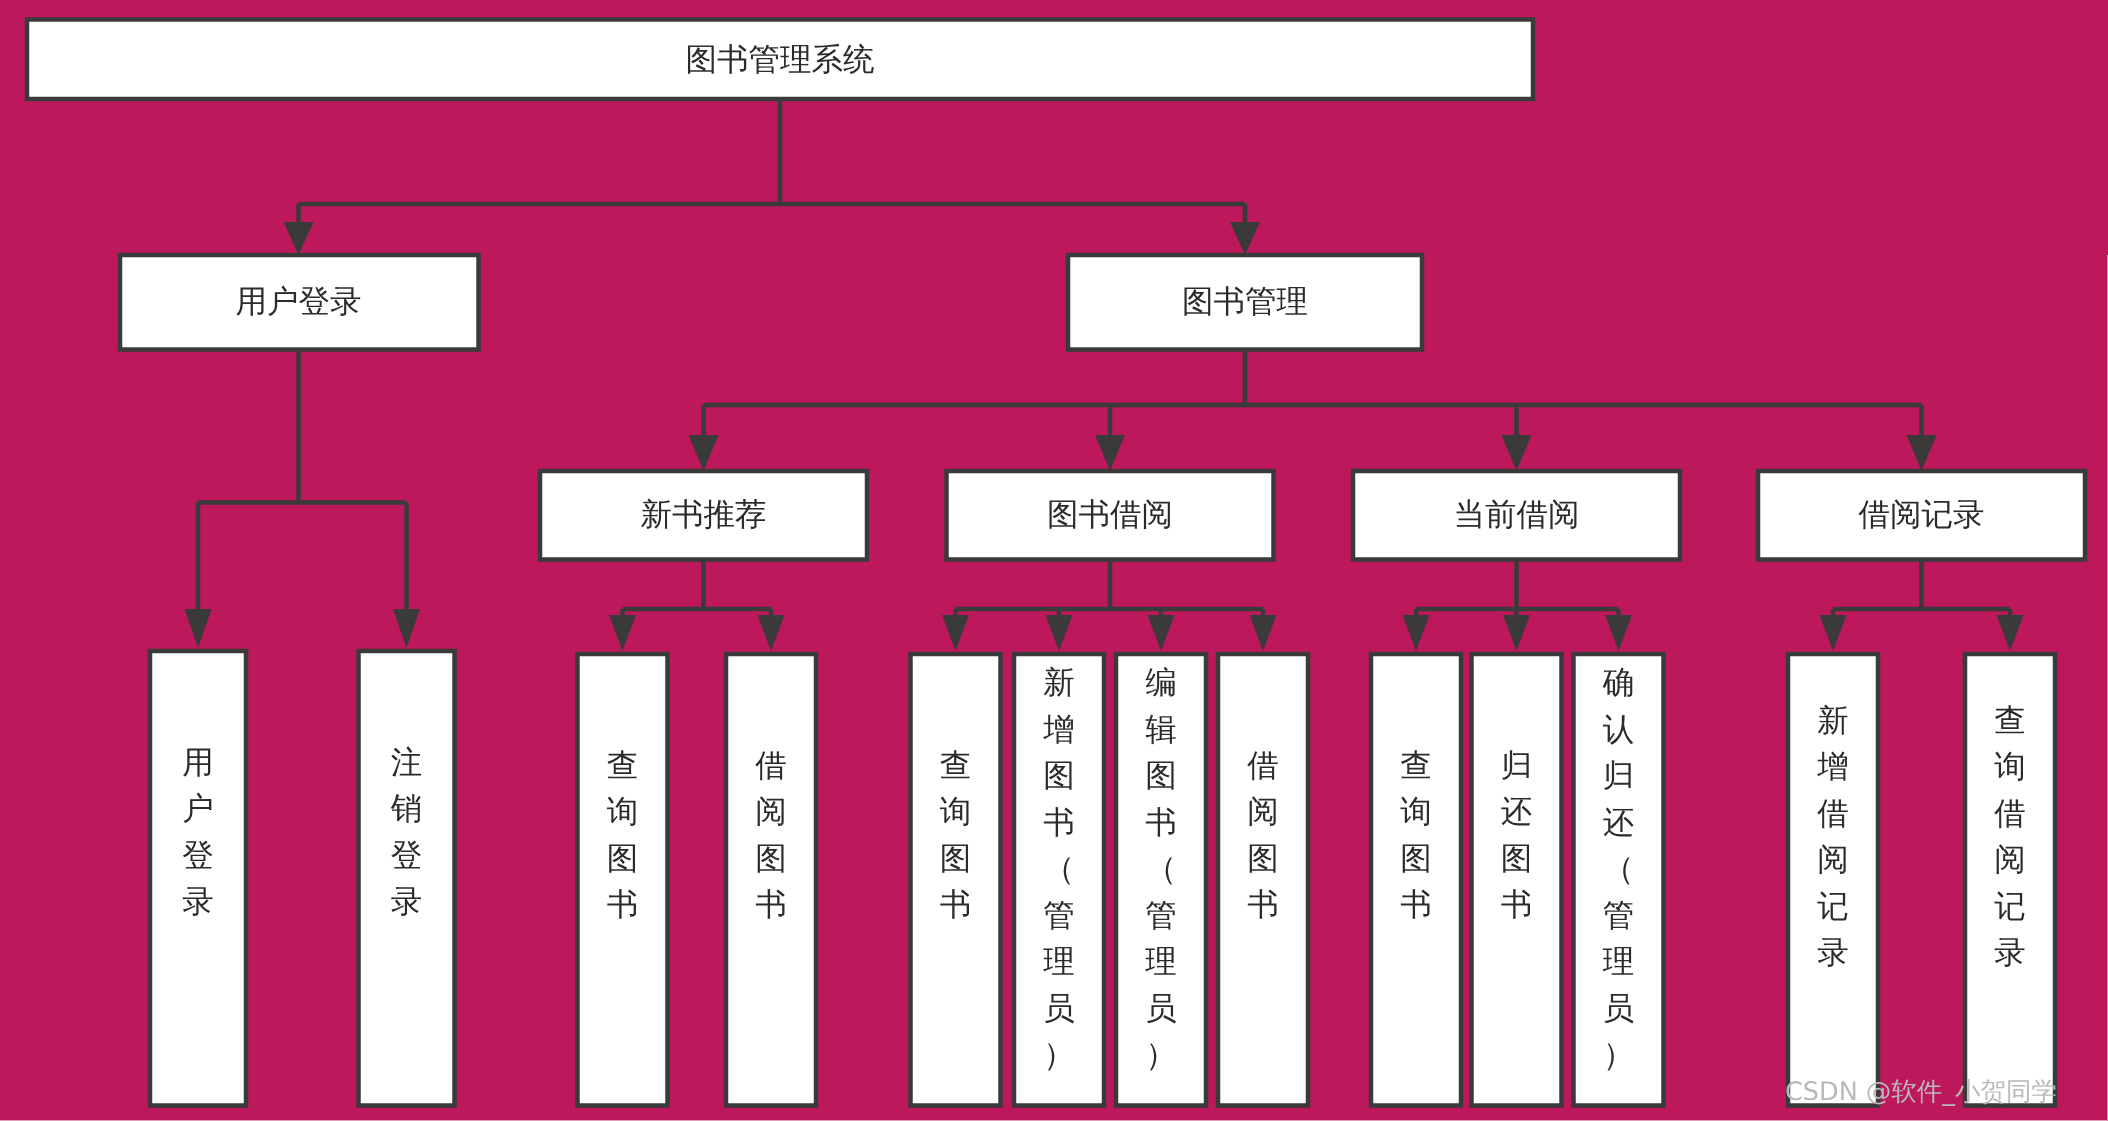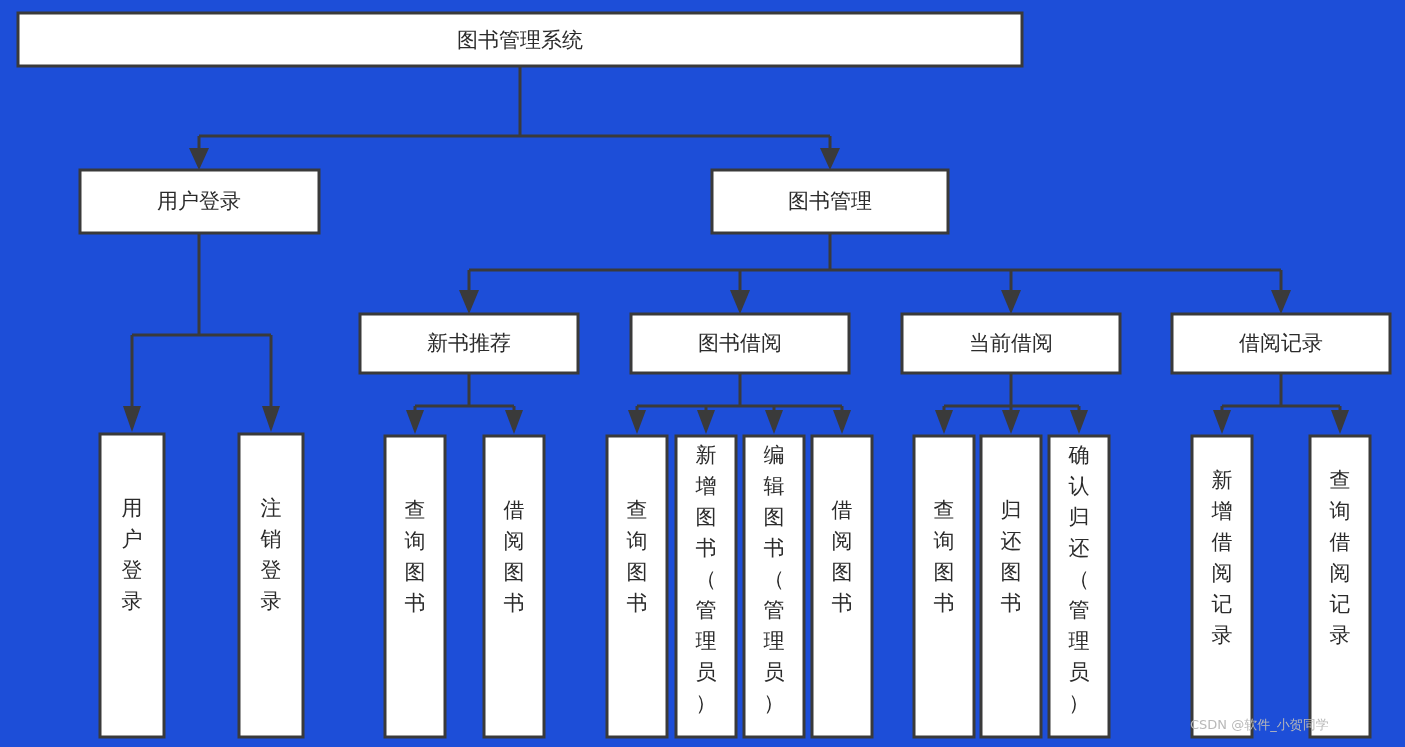--- a/index.html
+++ b/index.html
@@ -7,21 +7,21 @@
     padding: 0;
     background: #ffffff;
   }
   body {
     font-family: "DejaVu Sans", "Liberation Sans", sans-serif;
   }
   #stage {
     position: relative;
     width: 1405px;
     height: 747px;
-    background: #1d4ed8;
+    background: #be185d;
     overflow: hidden;
   }
   #diagram-svg {
     position: absolute;
     left: 0;
     top: 0;
   }
   .node-box {
     fill: #ffffff;
     stroke: #3a3a3a;
@@ -46,21 +46,21 @@
   }
   .node-label-v {
     font-family: "DejaVu Sans", "Liberation Sans", sans-serif;
     font-size: 21px;
     fill: #2b2b2b;
     text-anchor: middle;
   }
   .watermark {
     position: absolute;
     font-family: "DejaVu Sans", "Liberation Sans", sans-serif;
-    font-size: 13px;
+    font-size: 17px;
     color: #b9b9b9;
     white-space: nowrap;
     pointer-events: none;
     user-select: none;
   }
 </style>
 </head>
 <body>
 
 <div id="stage">

